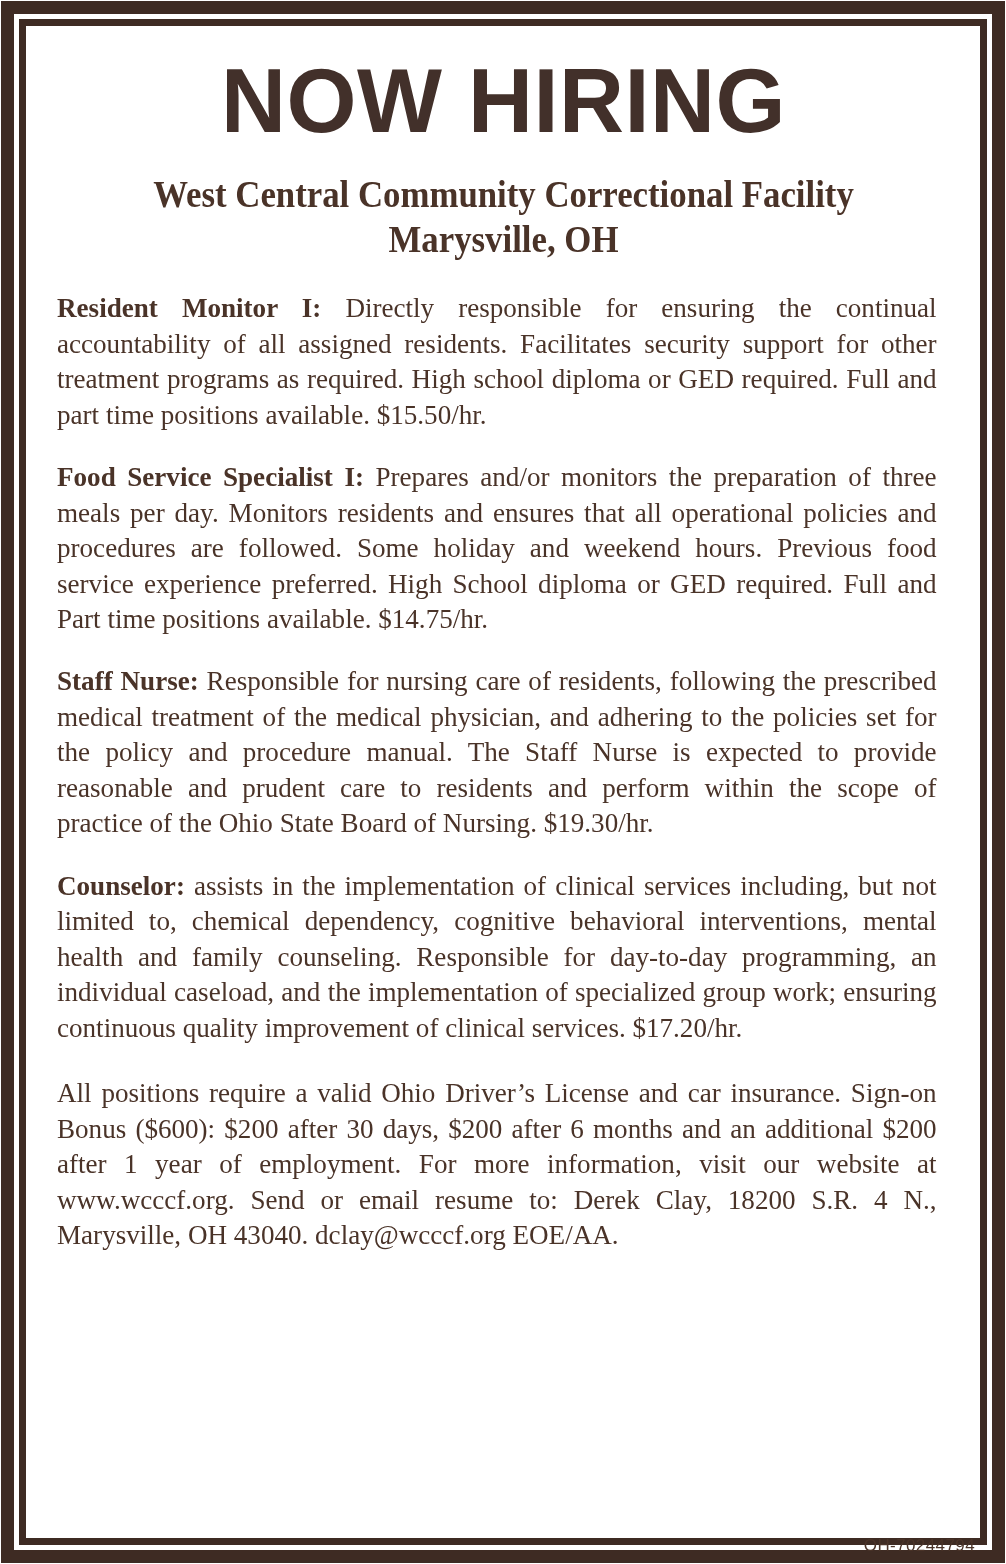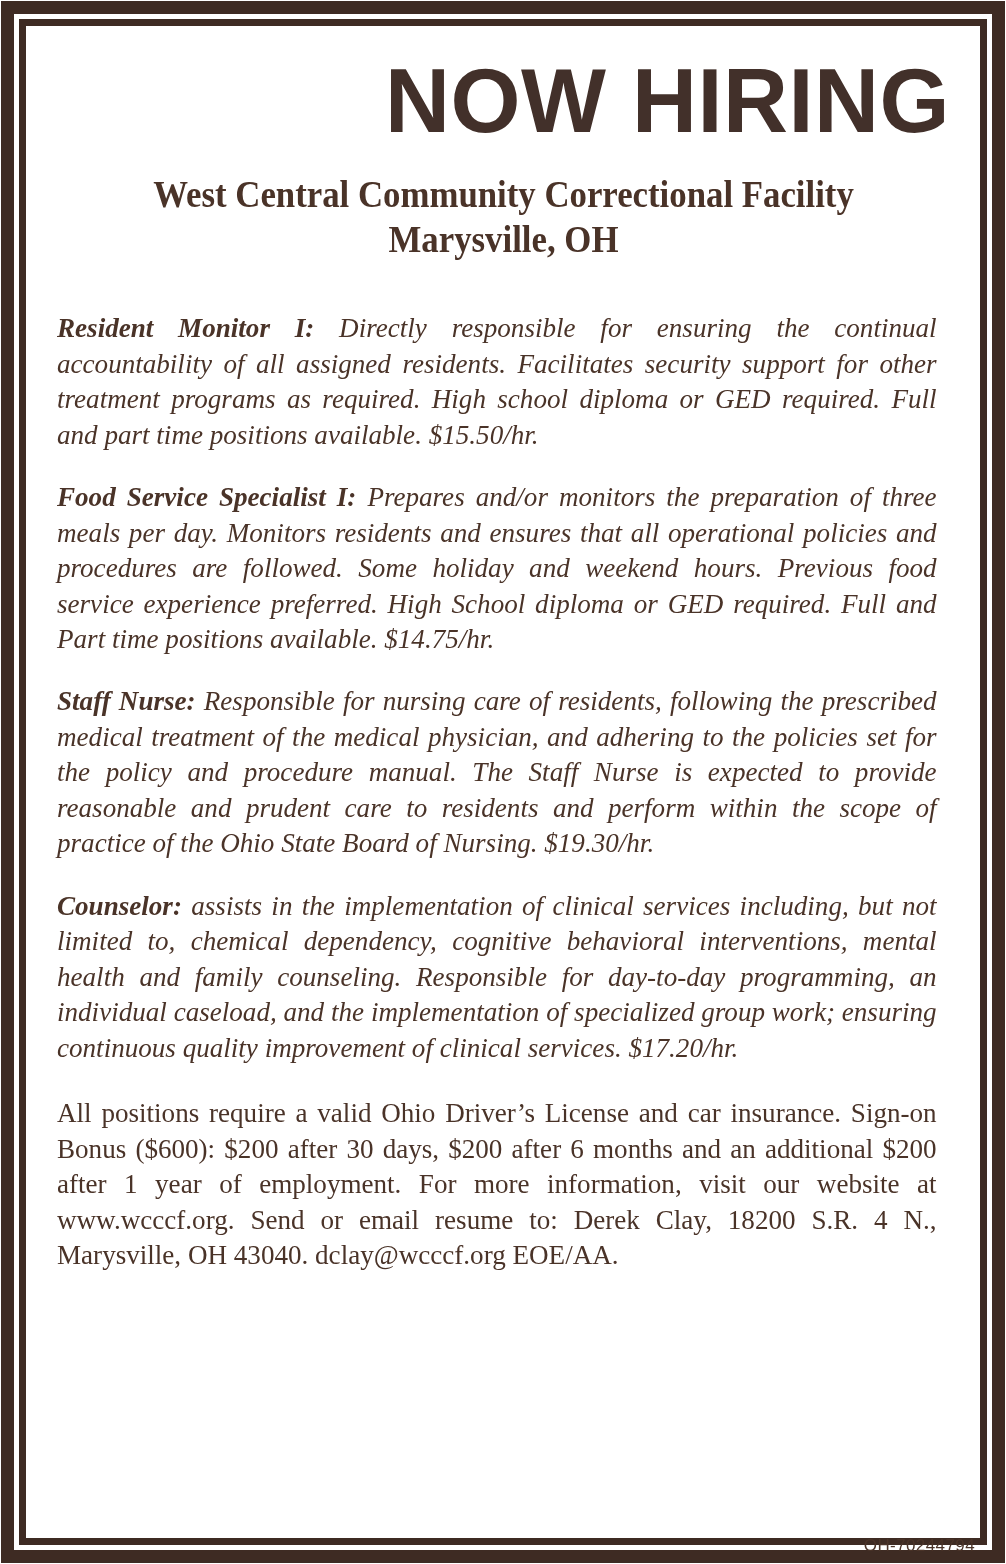--- a/index.html
+++ b/index.html
@@ -51,43 +51,42 @@
     padding: 24px 30px 10px 31px;
   }
 
   .headline {
     font-family: "Liberation Sans", "DejaVu Sans", sans-serif;
     font-weight: 700;
     font-size: 90px;
     line-height: 1.0;
     letter-spacing: 0.5px;
     color: #42302A;
-    text-align: right;
+    text-align: center;
     margin: 6px 0 0 0;
   }
 
   .subtitle {
     font-family: "Liberation Serif", "DejaVu Serif", serif;
     font-weight: 700;
     font-size: 37px;
     line-height: 1.22;
     color: #4A3328;
     text-align: center;
     margin: 26px 0 0 0;
     transform: scaleX(0.94);
     transform-origin: center center;
   }
 
   .subtitle .line2 {
     display: block;
   }
 
   .jobs {
-    margin-top: 48px;
-    font-style: italic;
+    margin-top: 28px;
   }
 
   .job-block {
     color: #4A3328;
     font-size: 27.5px;
     line-height: 1.29;
     text-align: justify;
     text-justify: inter-word;
     margin: 0 0 27px 0;
     transform: scaleX(0.985);

